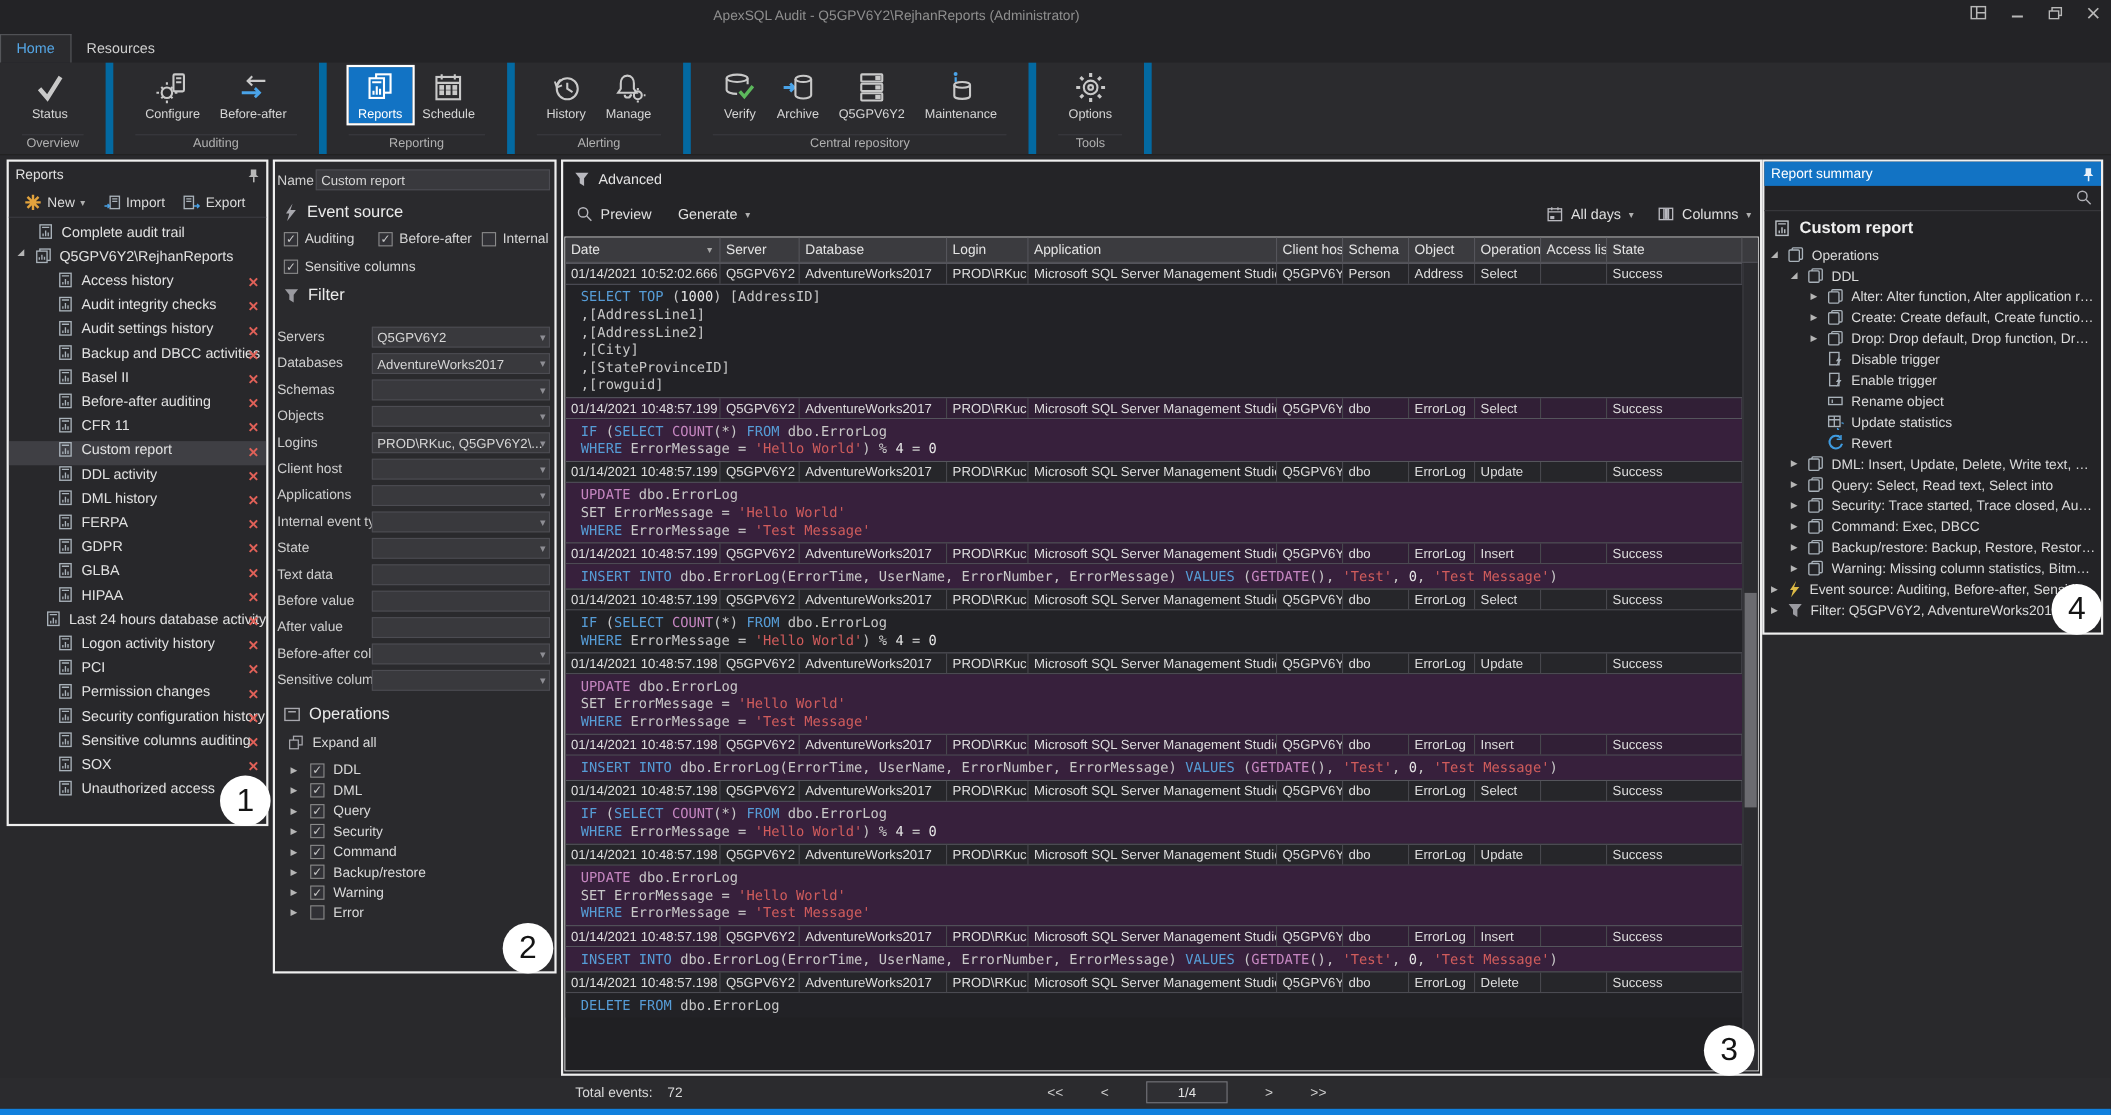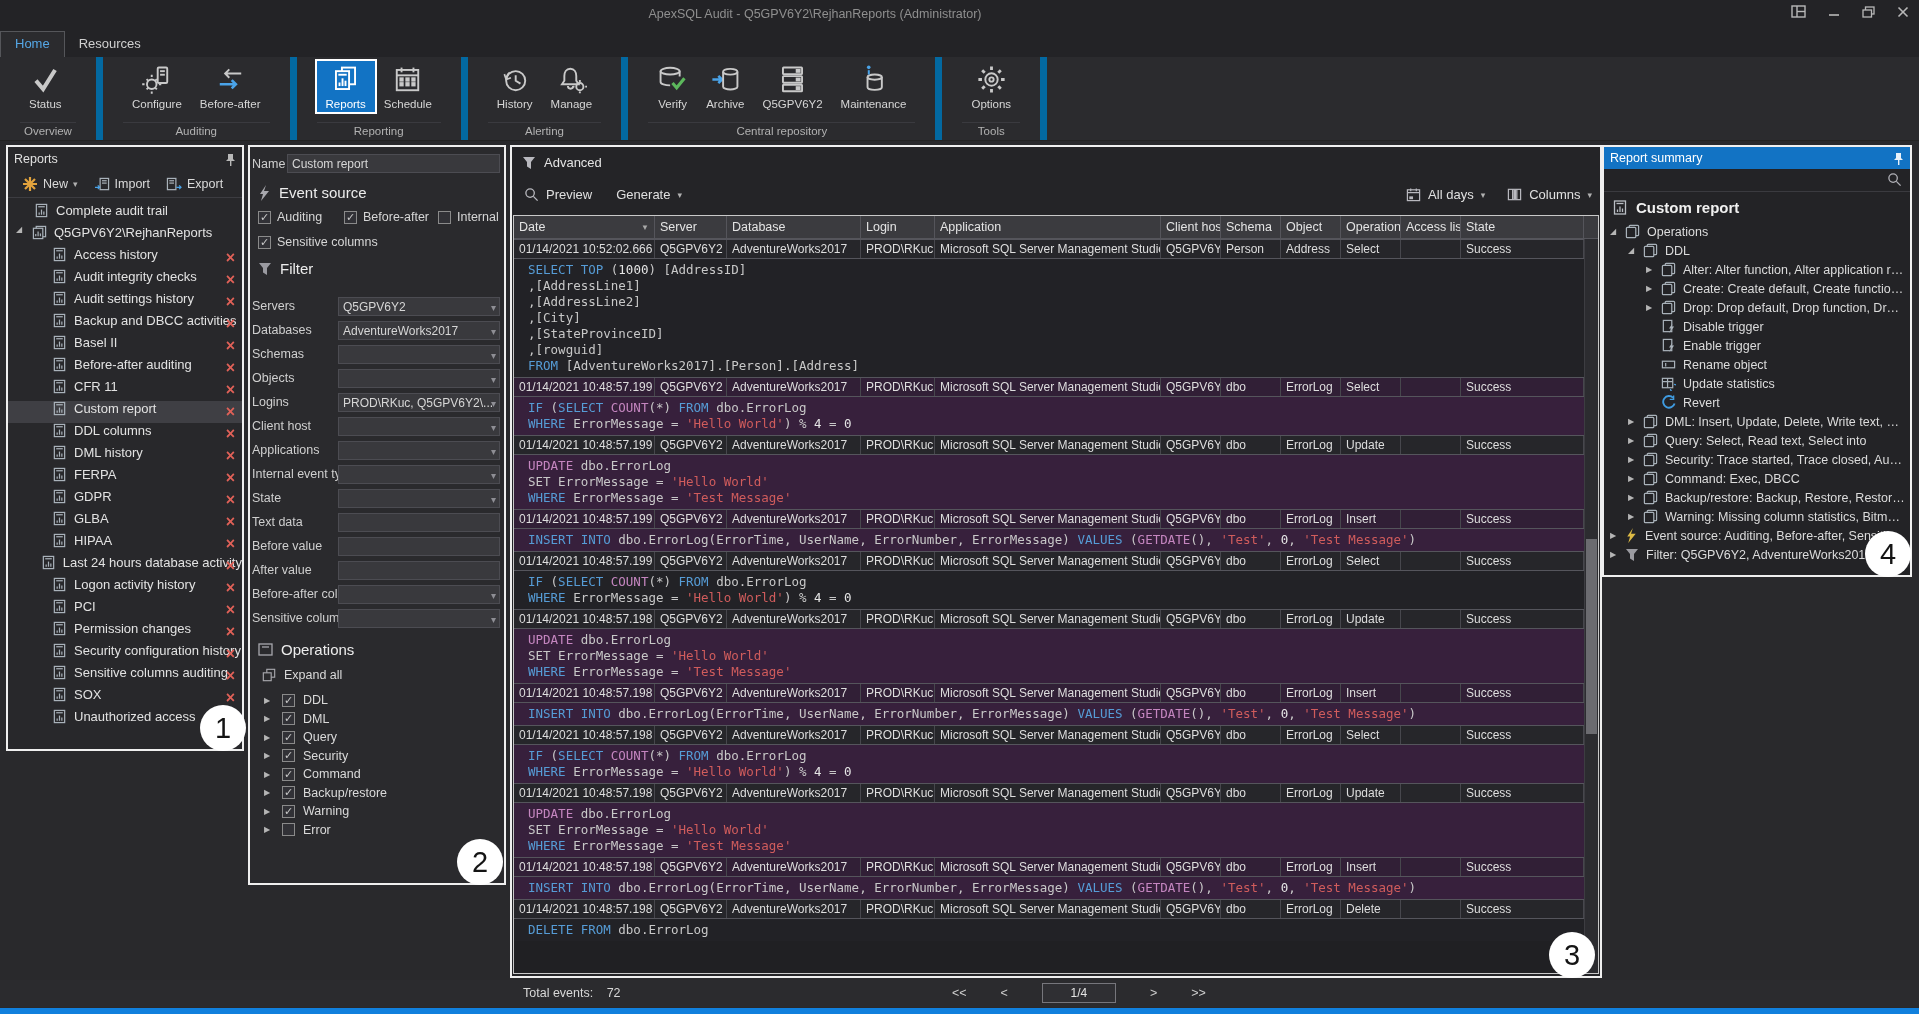--- a/index.html
+++ b/index.html
@@ -490,21 +490,21 @@
         <span style="width:44px;display:inline-block;"></span>
         <span class="icon">
           <svg width="15" height="15" viewBox="0 0 16 16" fill="none" stroke="#a9b2ba" stroke-width="1.3">
             <rect x="2.5" y="1.5" width="11" height="13"></rect>
             <line x1="4.5" y1="4" x2="11.5" y2="4"></line>
             <line x1="5.5" y1="12.5" x2="5.5" y2="10"></line>
             <line x1="8" y1="12.5" x2="8" y2="7"></line>
             <line x1="10.5" y1="12.5" x2="10.5" y2="9"></line>
           </svg>
         </span>
-        <span style="margin-left:7px;white-space:nowrap;">DDL columns</span>
+        <span style="margin-left:7px;white-space:nowrap;">DDL activity</span>
         <span class="delx">×</span>
       </div>
       <div class="trow">
         <span style="width:44px;display:inline-block;"></span>
         <span class="icon">
           <svg width="15" height="15" viewBox="0 0 16 16" fill="none" stroke="#a9b2ba" stroke-width="1.3">
             <rect x="2.5" y="1.5" width="11" height="13"></rect>
             <line x1="4.5" y1="4" x2="11.5" y2="4"></line>
             <line x1="5.5" y1="12.5" x2="5.5" y2="10"></line>
             <line x1="8" y1="12.5" x2="8" y2="7"></line>
@@ -913,21 +913,20 @@
           <div class="gcell" style="width: 60px;"></div>
           <div class="gcell" style="width: 123px;">Success</div>
         </div>
         <div class="sqlblock">
           <div class="sqlline"><span class="tk-k">SELECT TOP </span><span class="tk-p">(</span><span class="tk-n">1000</span><span class="tk-p">) [AddressID]</span></div>
           <div class="sqlline"><span class="tk-p">,[AddressLine1]</span></div>
           <div class="sqlline"><span class="tk-p">,[AddressLine2]</span></div>
           <div class="sqlline"><span class="tk-p">,[City]</span></div>
           <div class="sqlline"><span class="tk-p">,[StateProvinceID]</span></div>
           <div class="sqlline"><span class="tk-p">,[rowguid]</span></div>
-          <div class="sqlline"><span class="tk-k">FROM</span><span class="tk-p"> [AdventureWorks2017].[Person].[Address]</span></div>
         </div>
         <div class="grow tint">
           <div class="gcell" style="width: 141px;">01/14/2021 10:48:57.199 AM</div>
           <div class="gcell" style="width: 72px;">Q5GPV6Y2</div>
           <div class="gcell" style="width: 134px;">AdventureWorks2017</div>
           <div class="gcell" style="width: 74px;">PROD\RKuc</div>
           <div class="gcell" style="width: 226px;">Microsoft SQL Server Management Studio - Query</div>
           <div class="gcell" style="width: 60px;">Q5GPV6Y2</div>
           <div class="gcell" style="width: 60px;">dbo</div>
           <div class="gcell" style="width: 60px;">ErrorLog</div>

